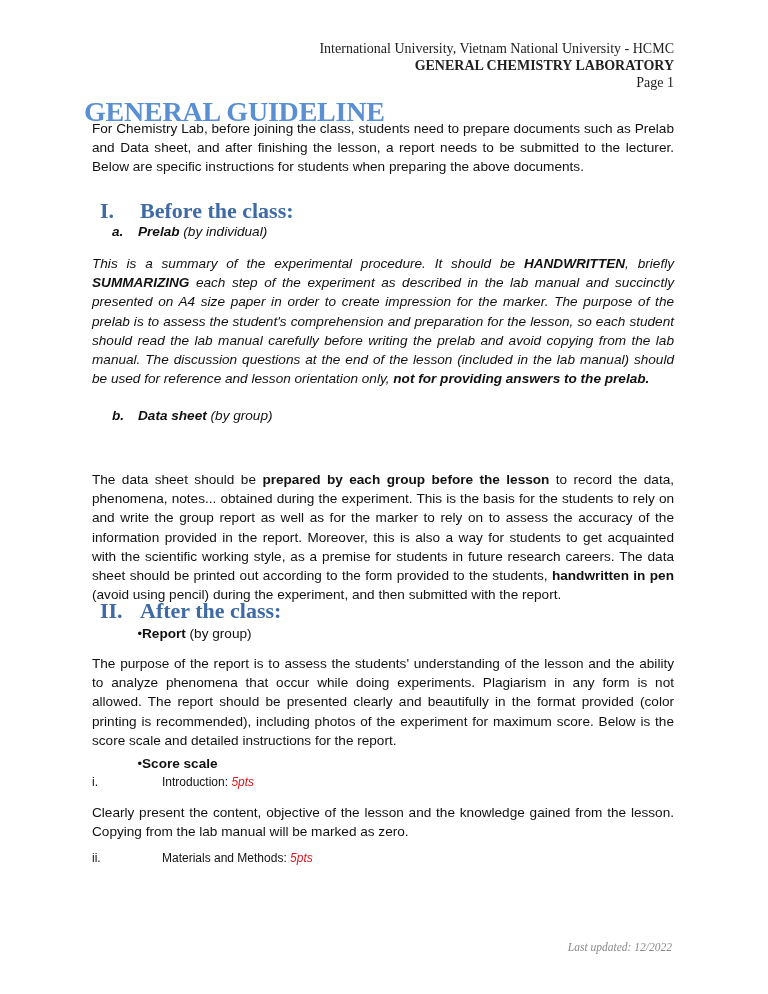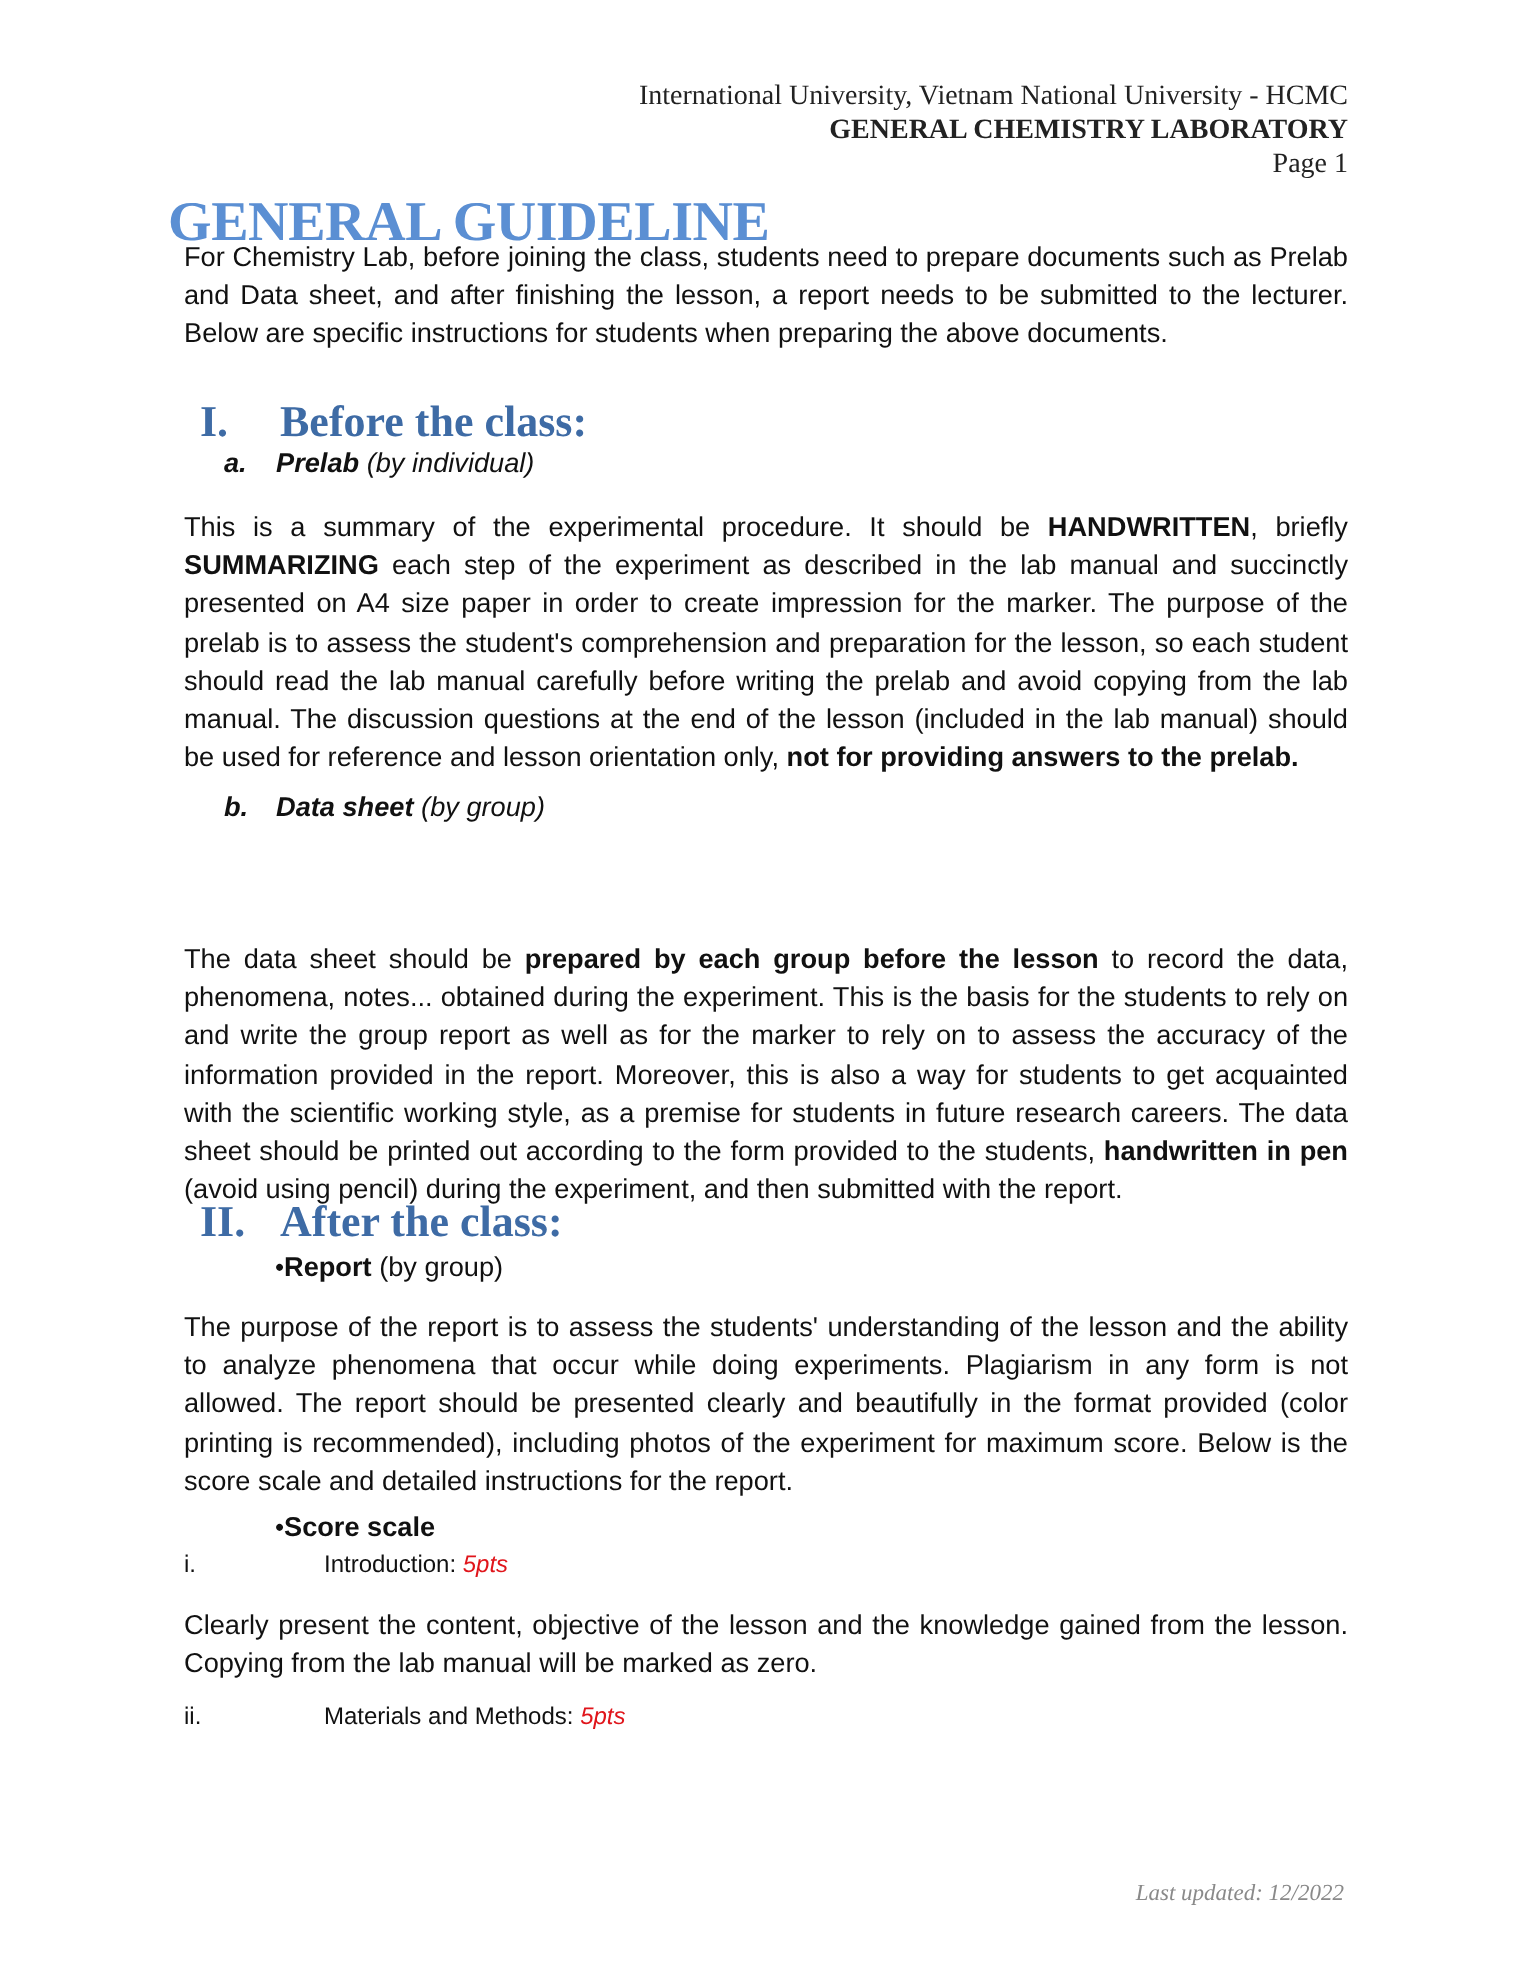--- a/index.html
+++ b/index.html
@@ -55,25 +55,25 @@
   <div class="para" style="top:119px;">For Chemistry Lab, before joining the class, students need to prepare documents such as Prelab and Data sheet, and after finishing the lesson, a report needs to be submitted to the lecturer. Below are specific instructions for students when preparing the above documents.</div>
 
   <div class="h1" style="top:198px;">
     <span class="num">I.</span><span>Before the class:</span>
   </div>
 
   <div class="sub" style="top:224px;">
     <span class="lbl">a.</span><b>Prelab</b><span> (by individual)</span>
   </div>
 
-  <div class="para" style="top:254px;">
+  <div class="para" style="top:254px;font-style:italic;">
     <span>This is a summary of the experimental procedure. It should be </span><b>HANDWRITTEN</b><span>, briefly </span><b>SUMMARIZING</b><span> each step of the experiment as described in the lab manual and succinctly presented on A4 size paper in order to create impression for the marker. The purpose of the prelab is to assess the student's comprehension and preparation for the lesson, so each student should read the lab manual carefully before writing the prelab and avoid copying from the lab manual. The discussion questions at the end of the lesson (included in the lab manual) should be used for reference and lesson orientation only, </span><b>not for providing answers to the prelab.</b>
   </div>
 
-  <div class="sub" style="top:396px;">
+  <div class="sub" style="top:408px;">
     <span class="lbl">b.</span><b>Data sheet</b><span> (by group)</span>
   </div>
 
   <div class="para" style="top:438px;margin-top:32px;">
     <span>The data sheet should be </span><b>prepared by each group before the lesson</b><span> to record the data, phenomena, notes... obtained during the experiment. This is the basis for the students to rely on and write the group report as well as for the marker to rely on to assess the accuracy of the information provided in the report. Moreover, this is also a way for students to get acquainted with the scientific working style, as a premise for students in future research careers. The data sheet should be printed out according to the form provided to the students, </span><b>handwritten in pen</b><span> (avoid using pencil) during the experiment, and then submitted with the report.</span>
   </div>
 
   <div class="h1" style="top:598px;">
     <span class="num">II.</span><span>After the class:</span>
   </div>

